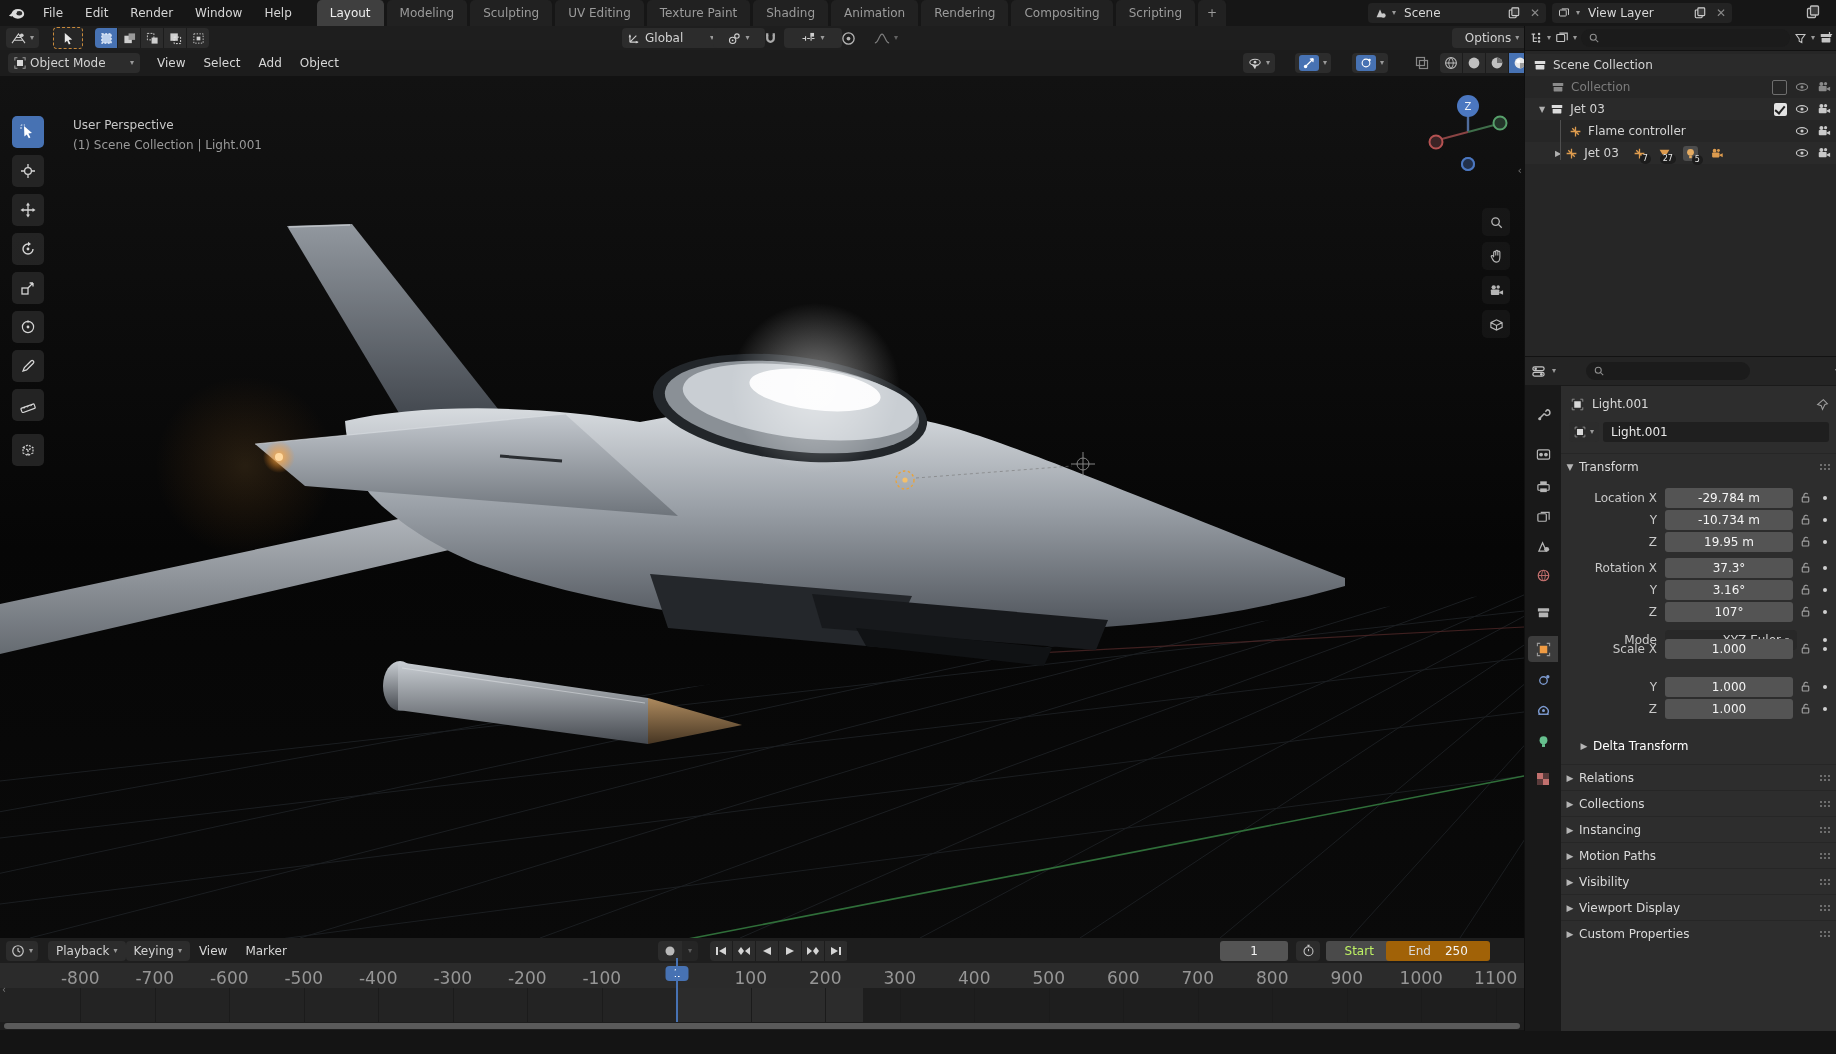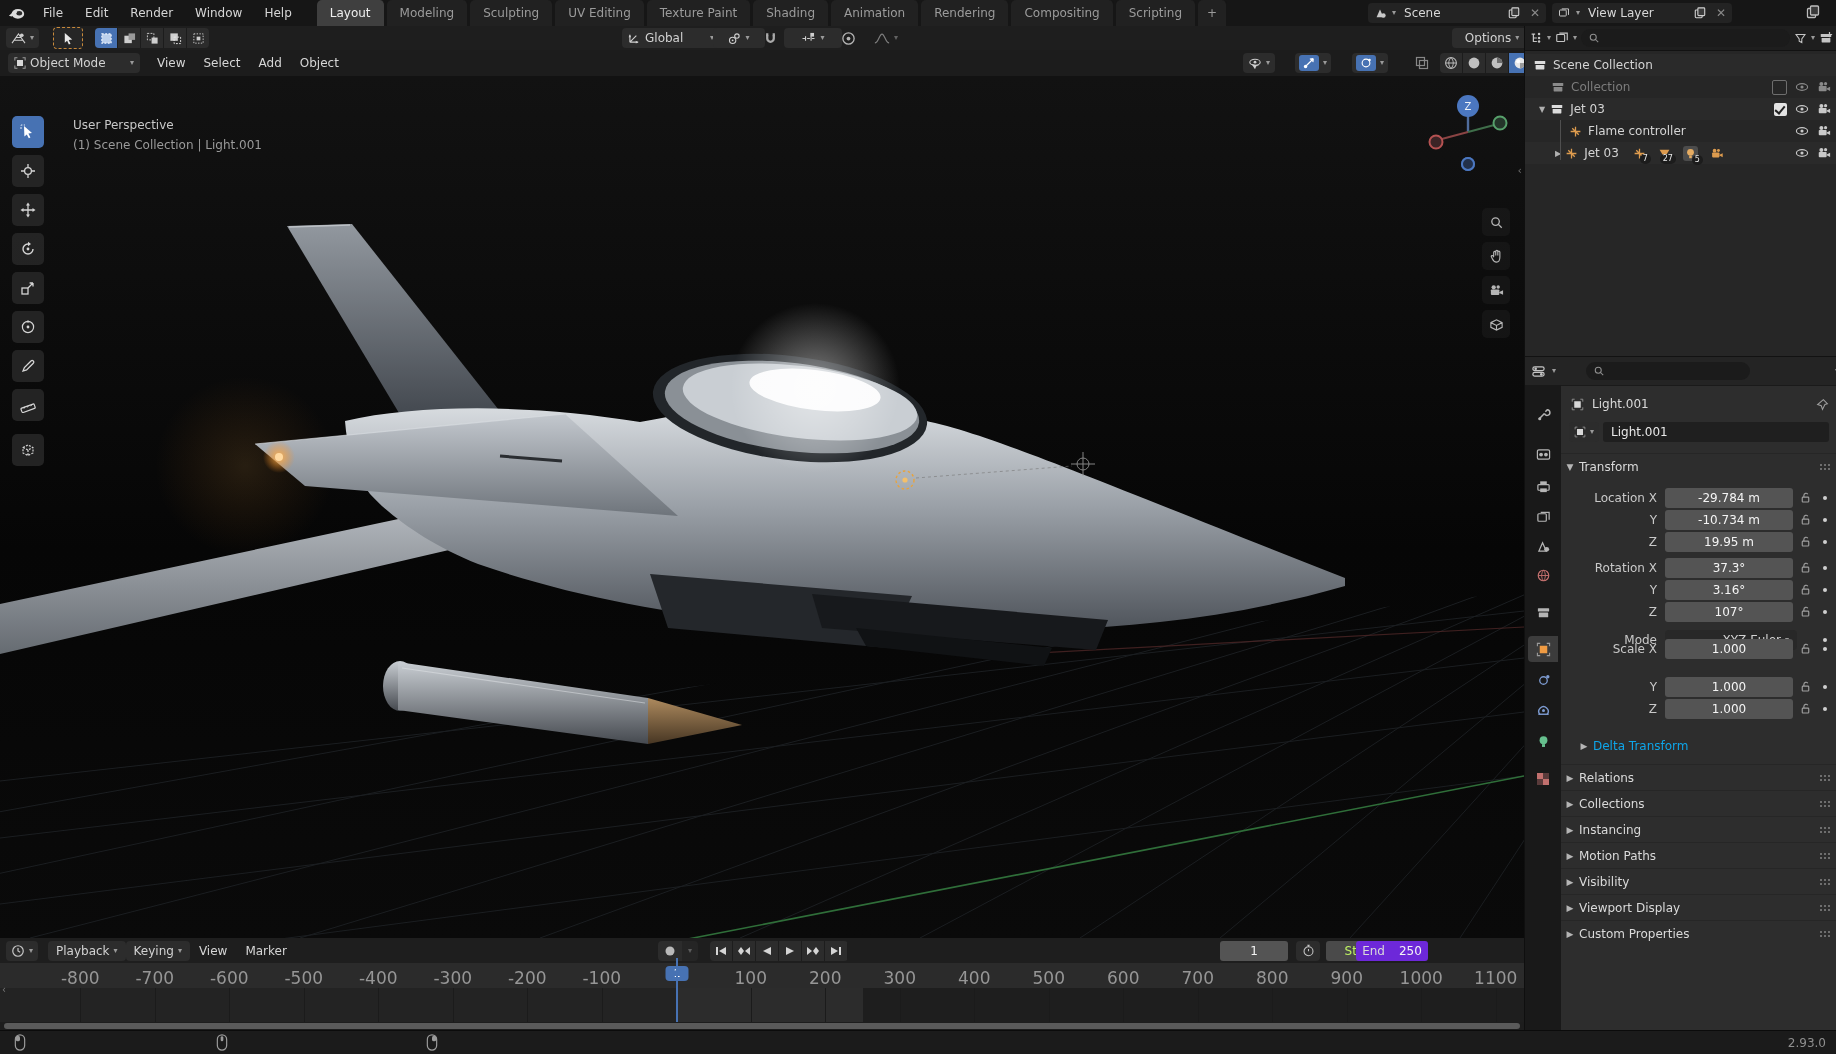--- a/index.html
+++ b/index.html
@@ -968,21 +968,21 @@
         <span class="pfield fieldv">1.000</span>
         <span class="plock i">
             <svg width="13" height="13" viewBox="0 0 16 16" style="color:#9f9f9f">
               <use href="#i-lock"></use>
             </svg>
           </span>
         <span class="pdot"></span>
       </div>
       <div class="pc row" style="top:378px;height:22px">
         <span class="tri" style="margin-left:14px">▶</span>
-        <span style="color:#0ea5e9">Delta Transform</span>
+        <span style="color:#ffffff">Delta Transform</span>
       </div>
     </div>
 
     <div class="panel-h" style="top:407px">
         <span class="tri">▶</span>
         <span>Relations</span>
         <span class="grip"></span>
       </div>
     <div class="panel-h" style="top:433px">
         <span class="tri">▶</span>
@@ -1086,21 +1086,21 @@
       <span class="btn" style="position:absolute;left:1296px;width:24px;padding:0">
         <svg width="13" height="13" viewBox="0 0 16 16">
             <circle cx="8" cy="9" r="5.5" fill="none" stroke="#c5c5c5" stroke-width="1.3"></circle>
             <path d="M8 6 V9 M6.5 1.5 h3 M8 1.5 V3.4" stroke="#c5c5c5" stroke-width="1.3"></path>
           </svg>
       </span>
       <span class="fieldv" style="position:absolute;left:1326px;width:88px;background:#4a4a4a">
         <span style="color:#bef264;margin-right:14px">Start</span>
         <span>1</span>
       </span>
-      <span class="fieldv" style="position:absolute;left:1356px;width:72px;background:#6d28d9">
+      <span class="fieldv" style="position:absolute;left:1386px;width:104px;background:#a16207">
         <span style="color:#d9d9d9;margin-right:14px">End</span>
         <span>250</span>
       </span>
     </div>
 
     <div id="tl-ruler">
       <span id="playhead-badge" style="left: 677px;">1</span>
     <span class="tl-tick" style="left: 80.255px;">-800</span>
         <span class="tl-tick" style="left: 154.755px;">-700</span>
         <span class="tl-tick" style="left: 229.255px;">-600</span>
@@ -1144,35 +1144,14 @@
         <i class="tl-grid" style="left: 1421.26px;"></i>
         <i class="tl-grid" style="left: 1495.76px;"></i>
       </div>
     <div id="playhead-line" style="left: 677px;"></div>
     <div id="tl-scroll">
         <div id="tl-thumb"></div>
       </div>
     <div class="abs" style="left:2px;top:46px;color:#7a7a7a;font-size:10px">‹</div>
   </div>
 
-  <div class="abs" id="statusbar">
-    <span class="abs i" style="left:14px;top:3px;color:#9a9a9a">
-      <svg width="12" height="17" viewBox="0 0 12 18">
-          <use href="#i-mouse"></use>
-          <rect x="1.6" y="1.8" width="4.4" height="6" rx="2" fill="currentColor"></rect>
-        </svg>
-    </span>
-    <span class="abs i" style="left:216px;top:3px;color:#9a9a9a">
-      <svg width="12" height="17" viewBox="0 0 12 18">
-          <use href="#i-mouse"></use>
-          <rect x="4.6" y="2.4" width="2.8" height="5.4" rx="1.4" fill="currentColor"></rect>
-        </svg>
-    </span>
-    <span class="abs i" style="left:426px;top:3px;color:#9a9a9a">
-      <svg width="12" height="17" viewBox="0 0 12 18">
-          <use href="#i-mouse"></use>
-          <rect x="6" y="1.8" width="4.4" height="6" rx="2" fill="currentColor"></rect>
-        </svg>
-    </span>
-    <span class="ver">2.93.0</span>
-  </div>
 
 </div>
 
 </body></html>

